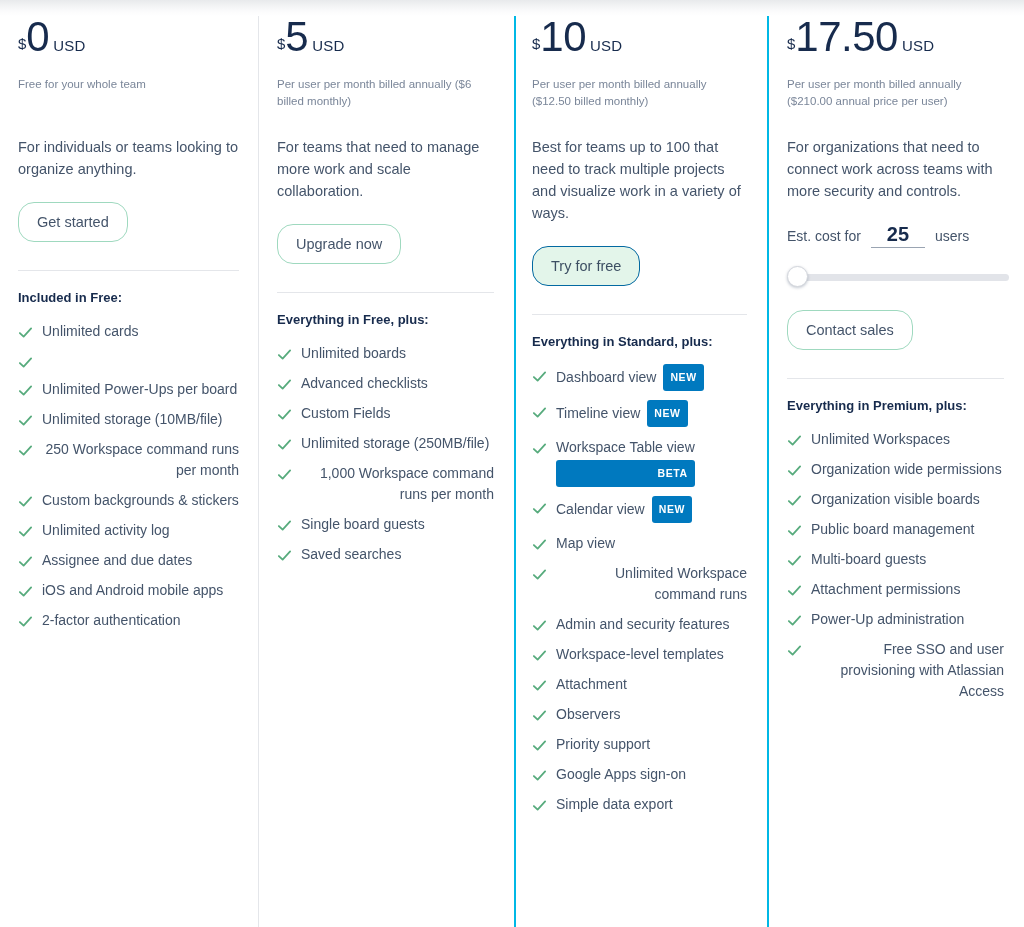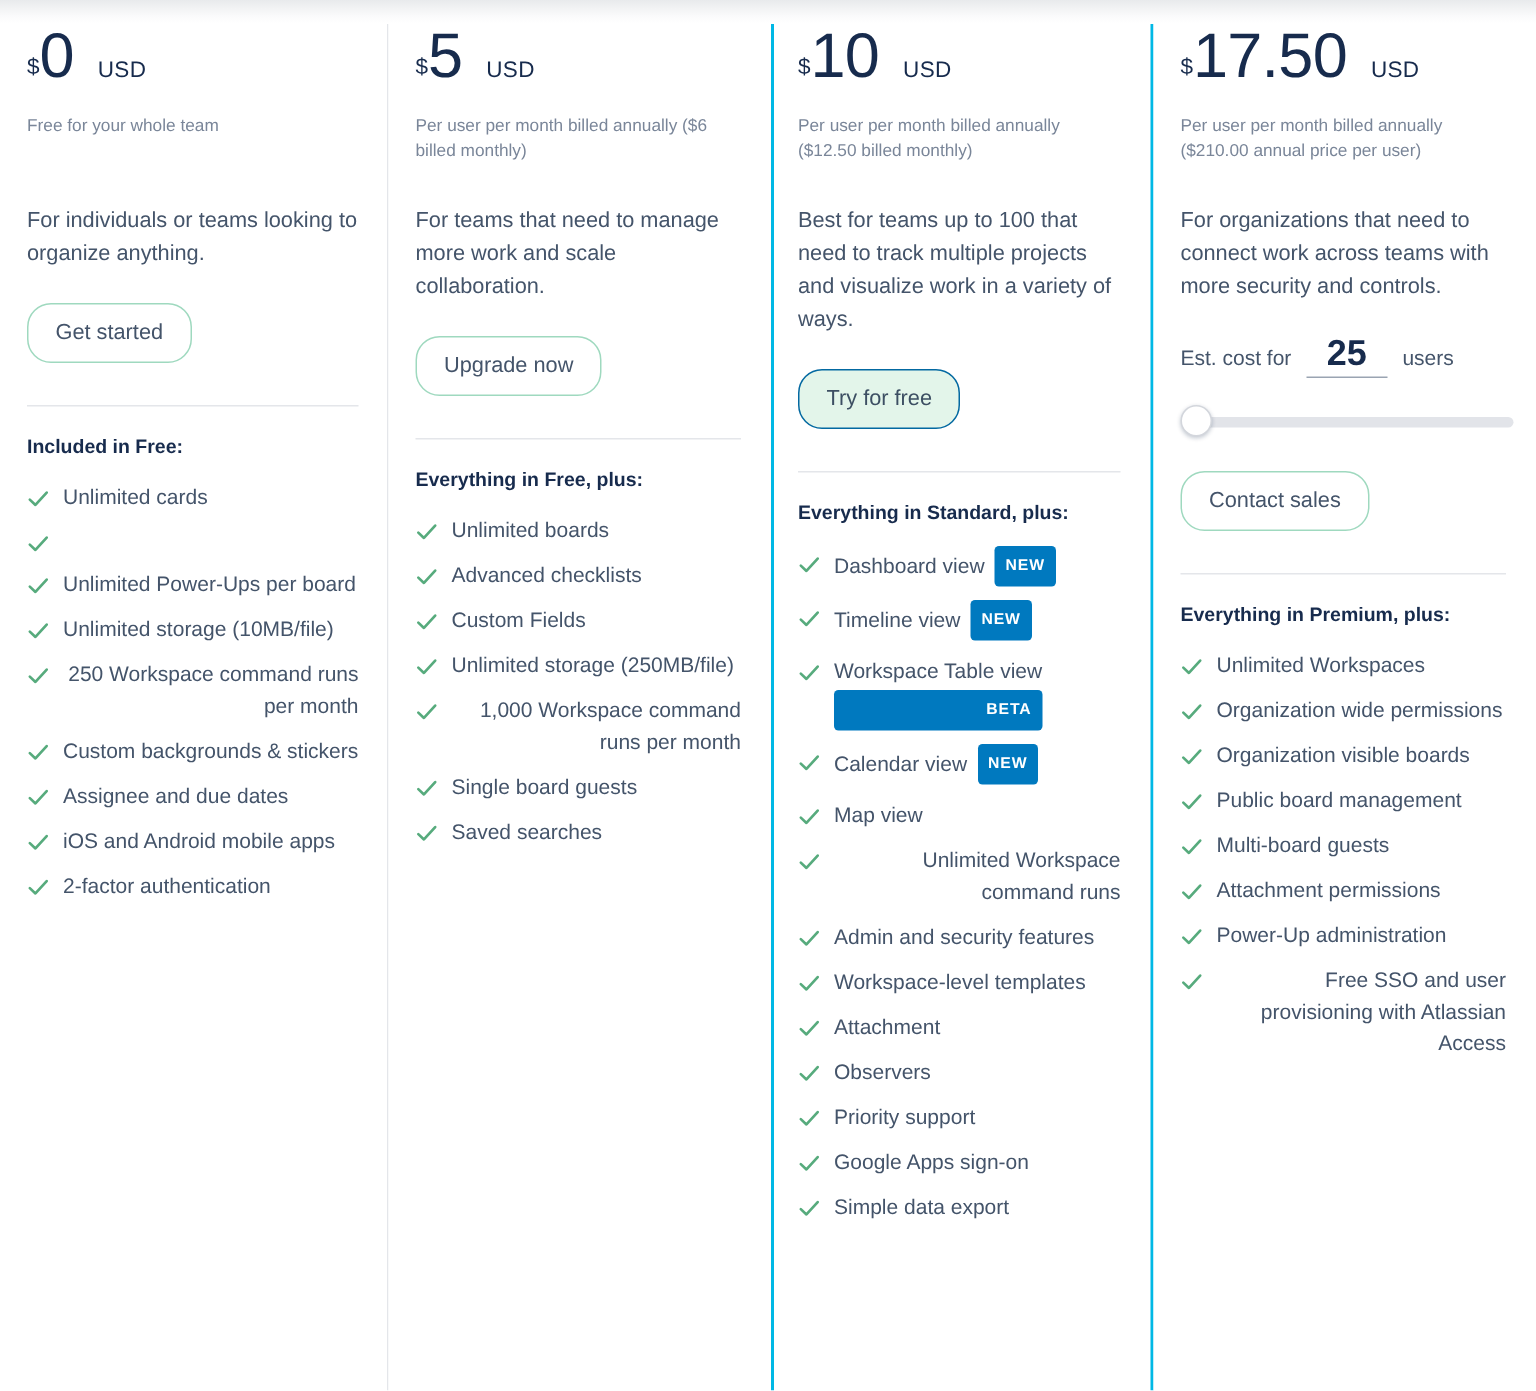--- a/index.html
+++ b/index.html
@@ -82,21 +82,21 @@
     line-height: 1;
     color: #172b4d;
     font-weight: 400;
     letter-spacing: -0.5px;
   }
   .unit {
     font-size: 15px;
     color: #172b4d;
     letter-spacing: 0.2px;
     font-weight: 400;
-    margin-left: 16px;
+    margin-left: 4px;
   }
 
   .billing-note {
     font-size: 11.5px;
     line-height: 17px;
     color: #7a8699;
     margin-bottom: 0;
     min-height: 34px;
   }
 
@@ -113,21 +113,21 @@
   }
   .est-line {
     display: flex;
     align-items: baseline;
     gap: 10px;
     font-size: 14px;
     color: #44546a;
     margin-bottom: 18px;
   }
   .est-value {
-    font-size: 24px;
+    font-size: 20px;
     font-weight: 700;
     color: #172b4d;
     border-bottom: 1.5px solid #9aa4b2;
     min-width: 54px;
     text-align: center;
     padding: 0 6px 3px 6px;
     line-height: 1;
   }
   .est-users { font-size: 14px; color: #44546a; }
 
@@ -293,20 +293,28 @@
           </span>
           <span class="feat-text"><span>250 Workspace command runs per month</span></span>
         </li>
         <li>
           <span class="check">
             <svg viewBox="0 0 16 16" width="15" height="15">
               <path d="M2 8.6 L6 12.4 L14 3.6" fill="none" stroke="#57ab7d" stroke-width="1.9" stroke-linecap="round" stroke-linejoin="round"></path>
             </svg>
           </span>
           <span class="feat-text"><span>Custom backgrounds &amp; stickers</span></span>
+        </li>
+        <li>
+          <span class="check">
+            <svg viewBox="0 0 16 16" width="15" height="15">
+              <path d="M2 8.6 L6 12.4 L14 3.6" fill="none" stroke="#57ab7d" stroke-width="1.9" stroke-linecap="round" stroke-linejoin="round"></path>
+            </svg>
+          </span>
+          <span class="feat-text"><span>Unlimited activity log</span></span>
         </li>
         <li>
           <span class="check">
             <svg viewBox="0 0 16 16" width="15" height="15">
               <path d="M2 8.6 L6 12.4 L14 3.6" fill="none" stroke="#57ab7d" stroke-width="1.9" stroke-linecap="round" stroke-linejoin="round"></path>
             </svg>
           </span>
           <span class="feat-text"><span>Assignee and due dates</span></span>
         </li>
         <li>

